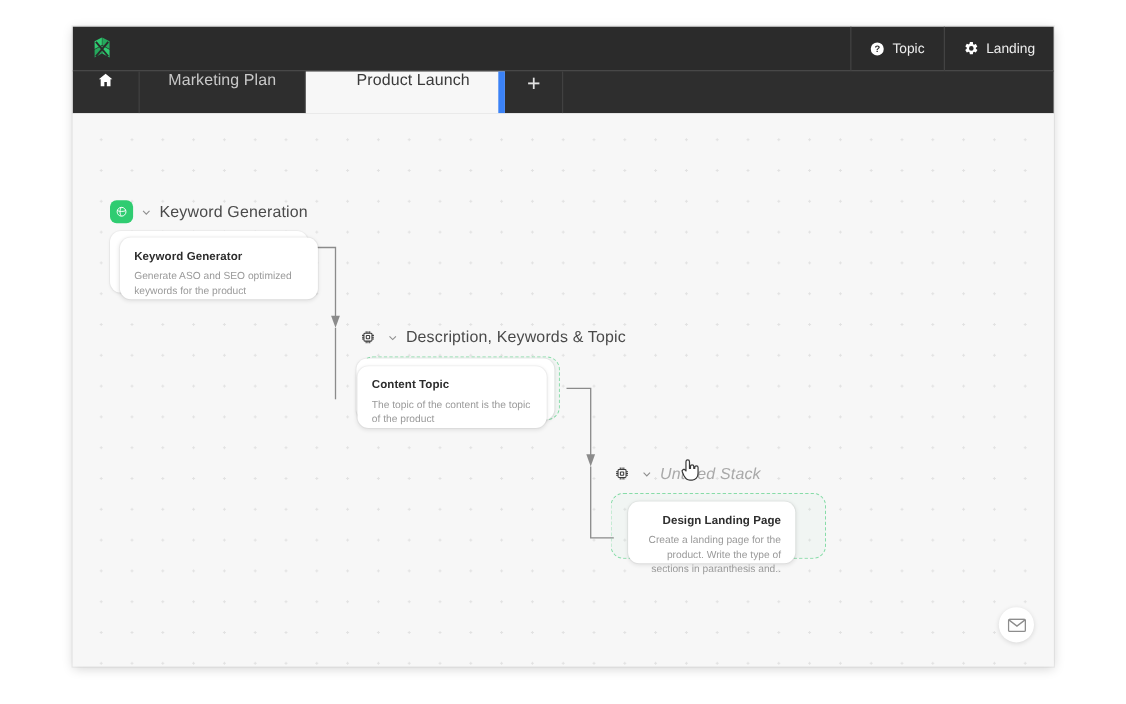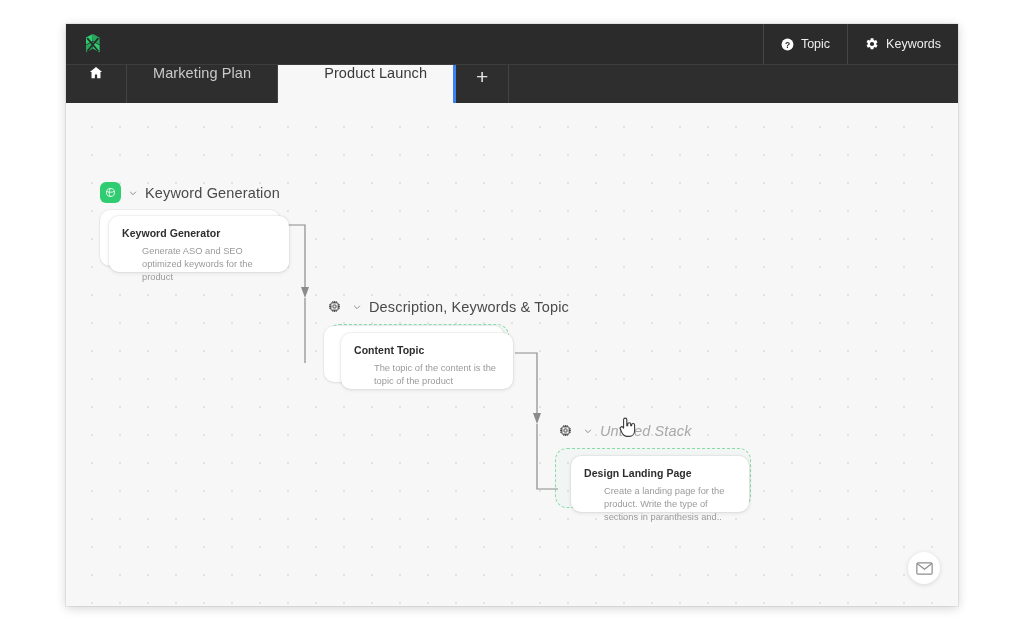--- a/index.html
+++ b/index.html
@@ -77,21 +77,21 @@
     border-right: 1px solid #444444;
     cursor: pointer;
     user-select: none;
     white-space: nowrap;
     letter-spacing: .1px;
   }
   .tab.home { padding: 0 22px; }
   .tab.active {
     background: #f7f7f7;
     color: #3a3a3a;
-    border-right: 3px solid #3b82f6;
+    border-right: 6px solid #3b82f6;
     padding-left: 46px;
   }
   .tab.add { padding: 0 20px; font-size: 21px; color: #e2e2e2; font-weight: 300; }
   #tab-filler { flex: 1; border-right: none; }
 
   
   #canvas {
     position: relative;
     flex: 1;
     background-color: #f7f7f7;
@@ -167,21 +167,20 @@
     font-size: 10.5px;
     font-weight: bold;
     color: #2d2d2d;
     margin-bottom: 6px;
     letter-spacing: .05px;
   }
   .card-desc {
     font-size: 9.3px;
     color: #9a9a9a;
     line-height: 1.42;
-    margin-left: 20px;
   }
 
   
   #pointer-cursor {
     position: absolute;
     pointer-events: none;
   }
 
   
   #mail-fab {
@@ -219,21 +218,21 @@
         <svg width="13" height="13" viewBox="0 0 16 16">
           <circle cx="8" cy="8" r="7.3" fill="#ffffff"></circle>
           <text x="8" y="11.7" text-anchor="middle" font-size="10.5" font-weight="bold" fill="#2b2b2b" font-family="Liberation Sans, sans-serif">?</text>
         </svg>
         <span>Topic</span>
       </div>
       <div class="topbar-action">
         <svg width="14" height="14" viewBox="0 0 24 24" fill="#ffffff">
           <path d="M19.14 12.94a7.5 7.5 0 0 0 .06-.94 7.5 7.5 0 0 0-.06-.94l2.03-1.58a.48.48 0 0 0 .12-.61l-1.92-3.32a.48.48 0 0 0-.58-.22l-2.39.96a7.03 7.03 0 0 0-1.62-.94l-.36-2.54A.47.47 0 0 0 13.96 2h-3.84a.47.47 0 0 0-.46.4l-.36 2.54c-.59.24-1.13.56-1.62.94l-2.39-.96a.47.47 0 0 0-.58.22L2.79 8.46a.47.47 0 0 0 .12.61l2.03 1.58a7.6 7.6 0 0 0 0 1.88l-2.03 1.58a.48.48 0 0 0-.12.61l1.92 3.32c.12.21.37.29.58.22l2.39-.96c.5.38 1.03.7 1.62.94l.36 2.54c.04.23.23.4.46.4h3.84c.23 0 .43-.17.46-.4l.36-2.54c.59-.24 1.12-.56 1.62-.94l2.39.96c.22.08.47 0 .58-.22l1.92-3.32a.48.48 0 0 0-.12-.61l-2.03-1.58zM12 15.6A3.6 3.6 0 1 1 12 8.4a3.6 3.6 0 0 1 0 7.2z"></path>
         </svg>
-        <span>Keywords</span>
+        <span>Landing</span>
       </div>
     </div>
   </div>
 
   <div id="tab-bar">
     <div class="tab home">
       <svg width="16" height="16" viewBox="0 0 24 24" fill="#ffffff">
         <path d="M12 3 2.8 10.6h2.5V20h5v-5.6h3.4V20h5v-9.4h2.5z"></path>
       </svg>
     </div>
@@ -297,21 +296,21 @@
         </div>
         <svg class="chevron" width="10" height="10" viewBox="0 0 12 12">
           <path d="M2.5 4.5 L6 8 L9.5 4.5" stroke="#8e8e8e" stroke-width="1.2" fill="none"></path>
         </svg>
         <span class="stack-title">Description, Keywords &amp; Topic</span>
       </div>
 
       <div style="position:relative; width:200px; height:76px;">
         <div class="drop-zone" style="left:3px; top:0px; width:180px; height:56px;"></div>
         <div class="card-back" style="left:0px; top:2px; width:180px; height:56px;"></div>
-        <div class="card" style="left:17px; top:9px; width:172px; height:56px;">
+        <div class="card" style="left:1px; top:9px; width:172px; height:56px;">
           <div class="card-title">Content Topic</div>
           <div class="card-desc">The topic of the content is the topic of the product</div>
         </div>
       </div>
     </div>
 
     <div class="stack" style="left:489px; top:305px;">
       <div class="stack-header">
         <div class="stack-icon-badge plain">
           <svg width="15" height="15" viewBox="0 0 24 24" fill="none" stroke="#3b3b3b" stroke-width="1.5">
@@ -321,21 +320,21 @@
           </svg>
         </div>
         <svg class="chevron" width="10" height="10" viewBox="0 0 12 12">
           <path d="M2.5 4.5 L6 8 L9.5 4.5" stroke="#8e8e8e" stroke-width="1.2" fill="none"></path>
         </svg>
         <span class="stack-title placeholder">Untitled Stack</span>
       </div>
 
       <div style="position:relative; width:210px; height:80px;">
         <div class="drop-zone" style="left:0px; top:0px; width:194px; height:58px;"></div>
-        <div class="card" style="left:16px; top:8px; width:178px; height:56px;">
+        <div class="card" style="left:16px; top:8px; width:152px; height:56px;text-align:right;">
           <div class="card-title">Design Landing Page</div>
           <div class="card-desc">Create a landing page for the product. Write the type of sections in paranthesis and..</div>
         </div>
       </div>
     </div>
 
     <svg id="pointer-cursor" style="left:553px; top:314px;" width="17" height="21" viewBox="0 0 17 21">
       <path d="M6.2 1.1c.9 0 1.6.7 1.6 1.6v6.1h.9V7.2c0-.8.7-1.5 1.5-1.5s1.5.7 1.5 1.5v1.6h.9V8c0-.8.7-1.5 1.5-1.5s1.5.7 1.5 1.5v5.3c0 3.6-2.3 6.1-5.3 6.1H8.1c-2.6 0-4-1.3-5.4-4.1L1.3 12c-.4-.8-.1-1.7.7-2.1.7-.4 1.5-.2 2 .4l.6.8V2.7c0-.9.7-1.6 1.6-1.6z" fill="#ffffff" stroke="#3a3a3a" stroke-width="1.1" stroke-linejoin="round"></path>
     </svg>
 

